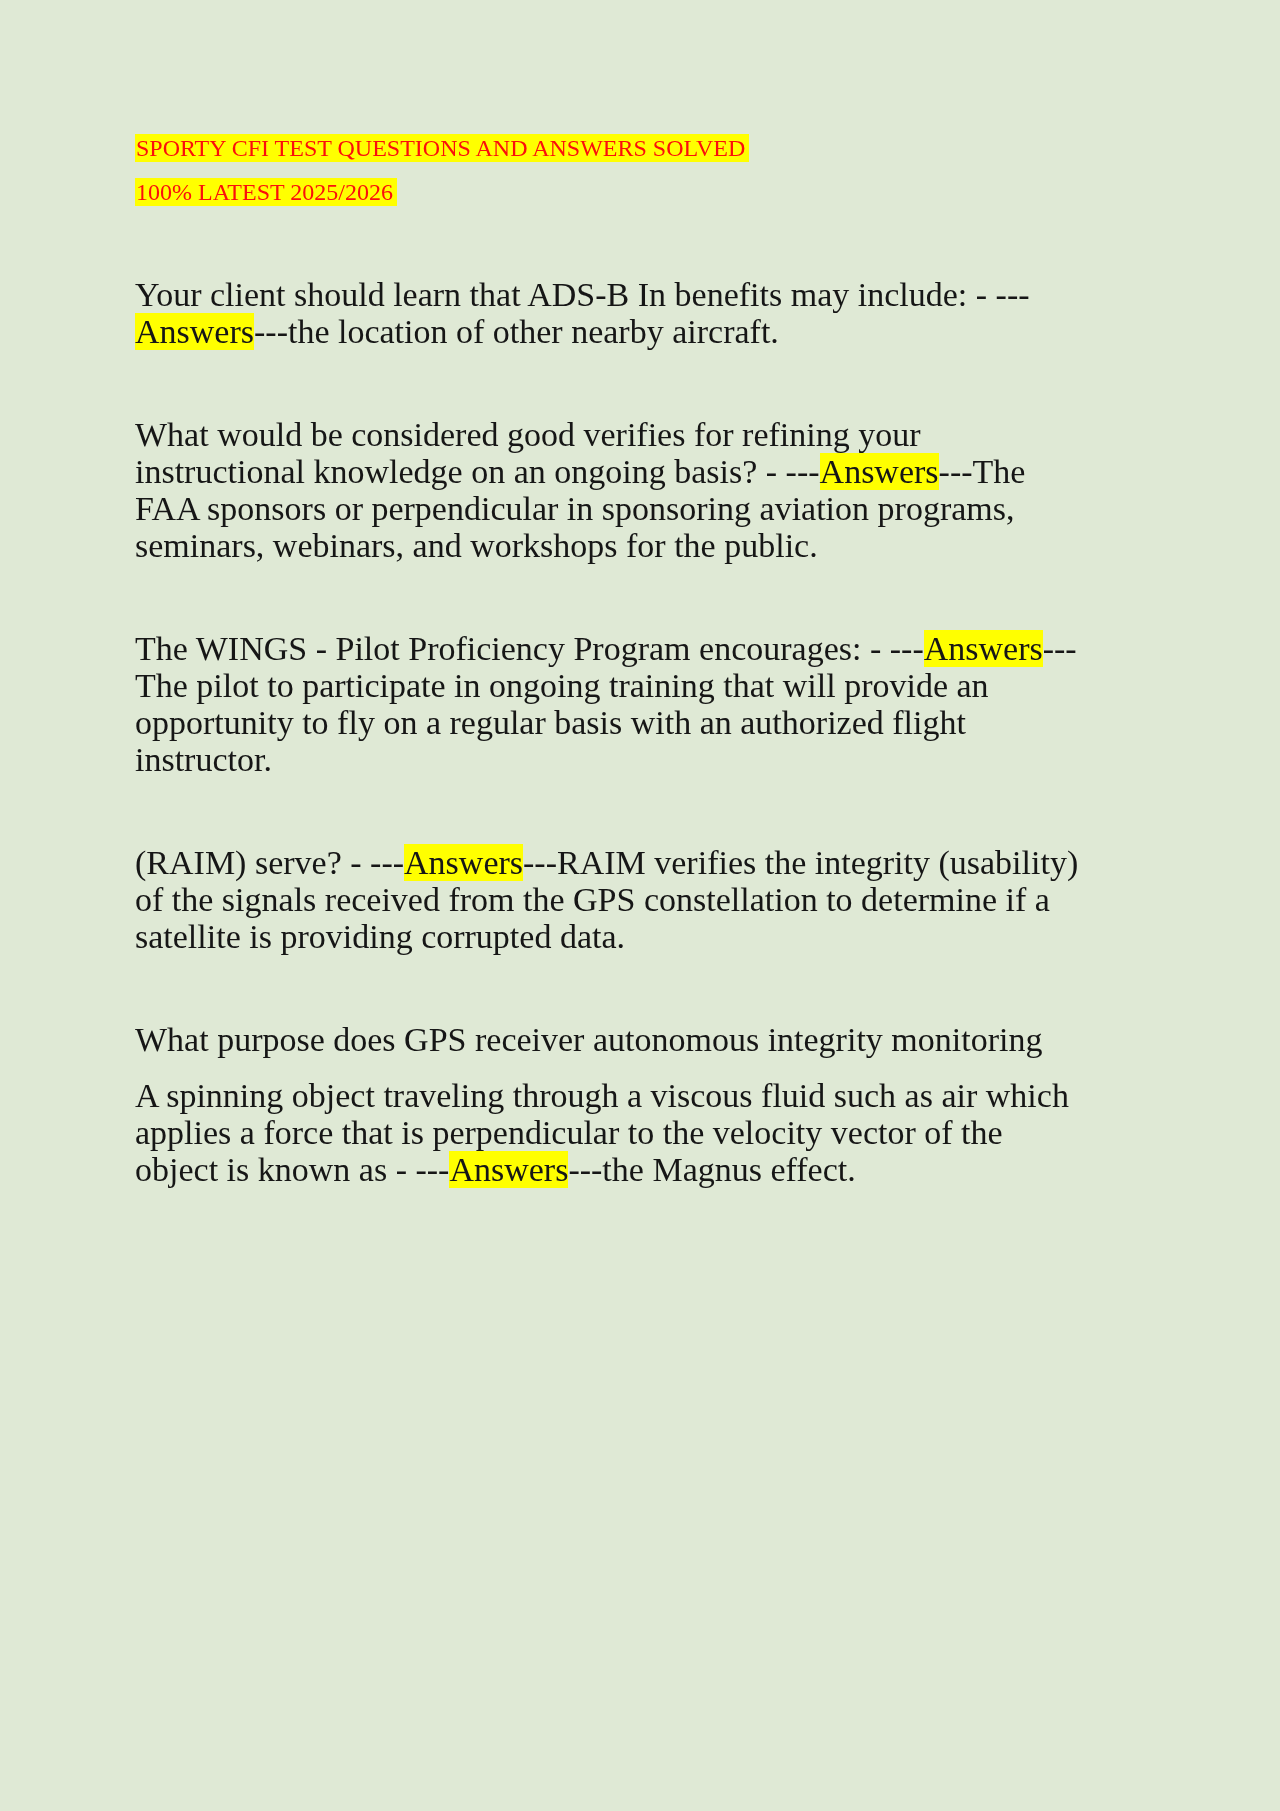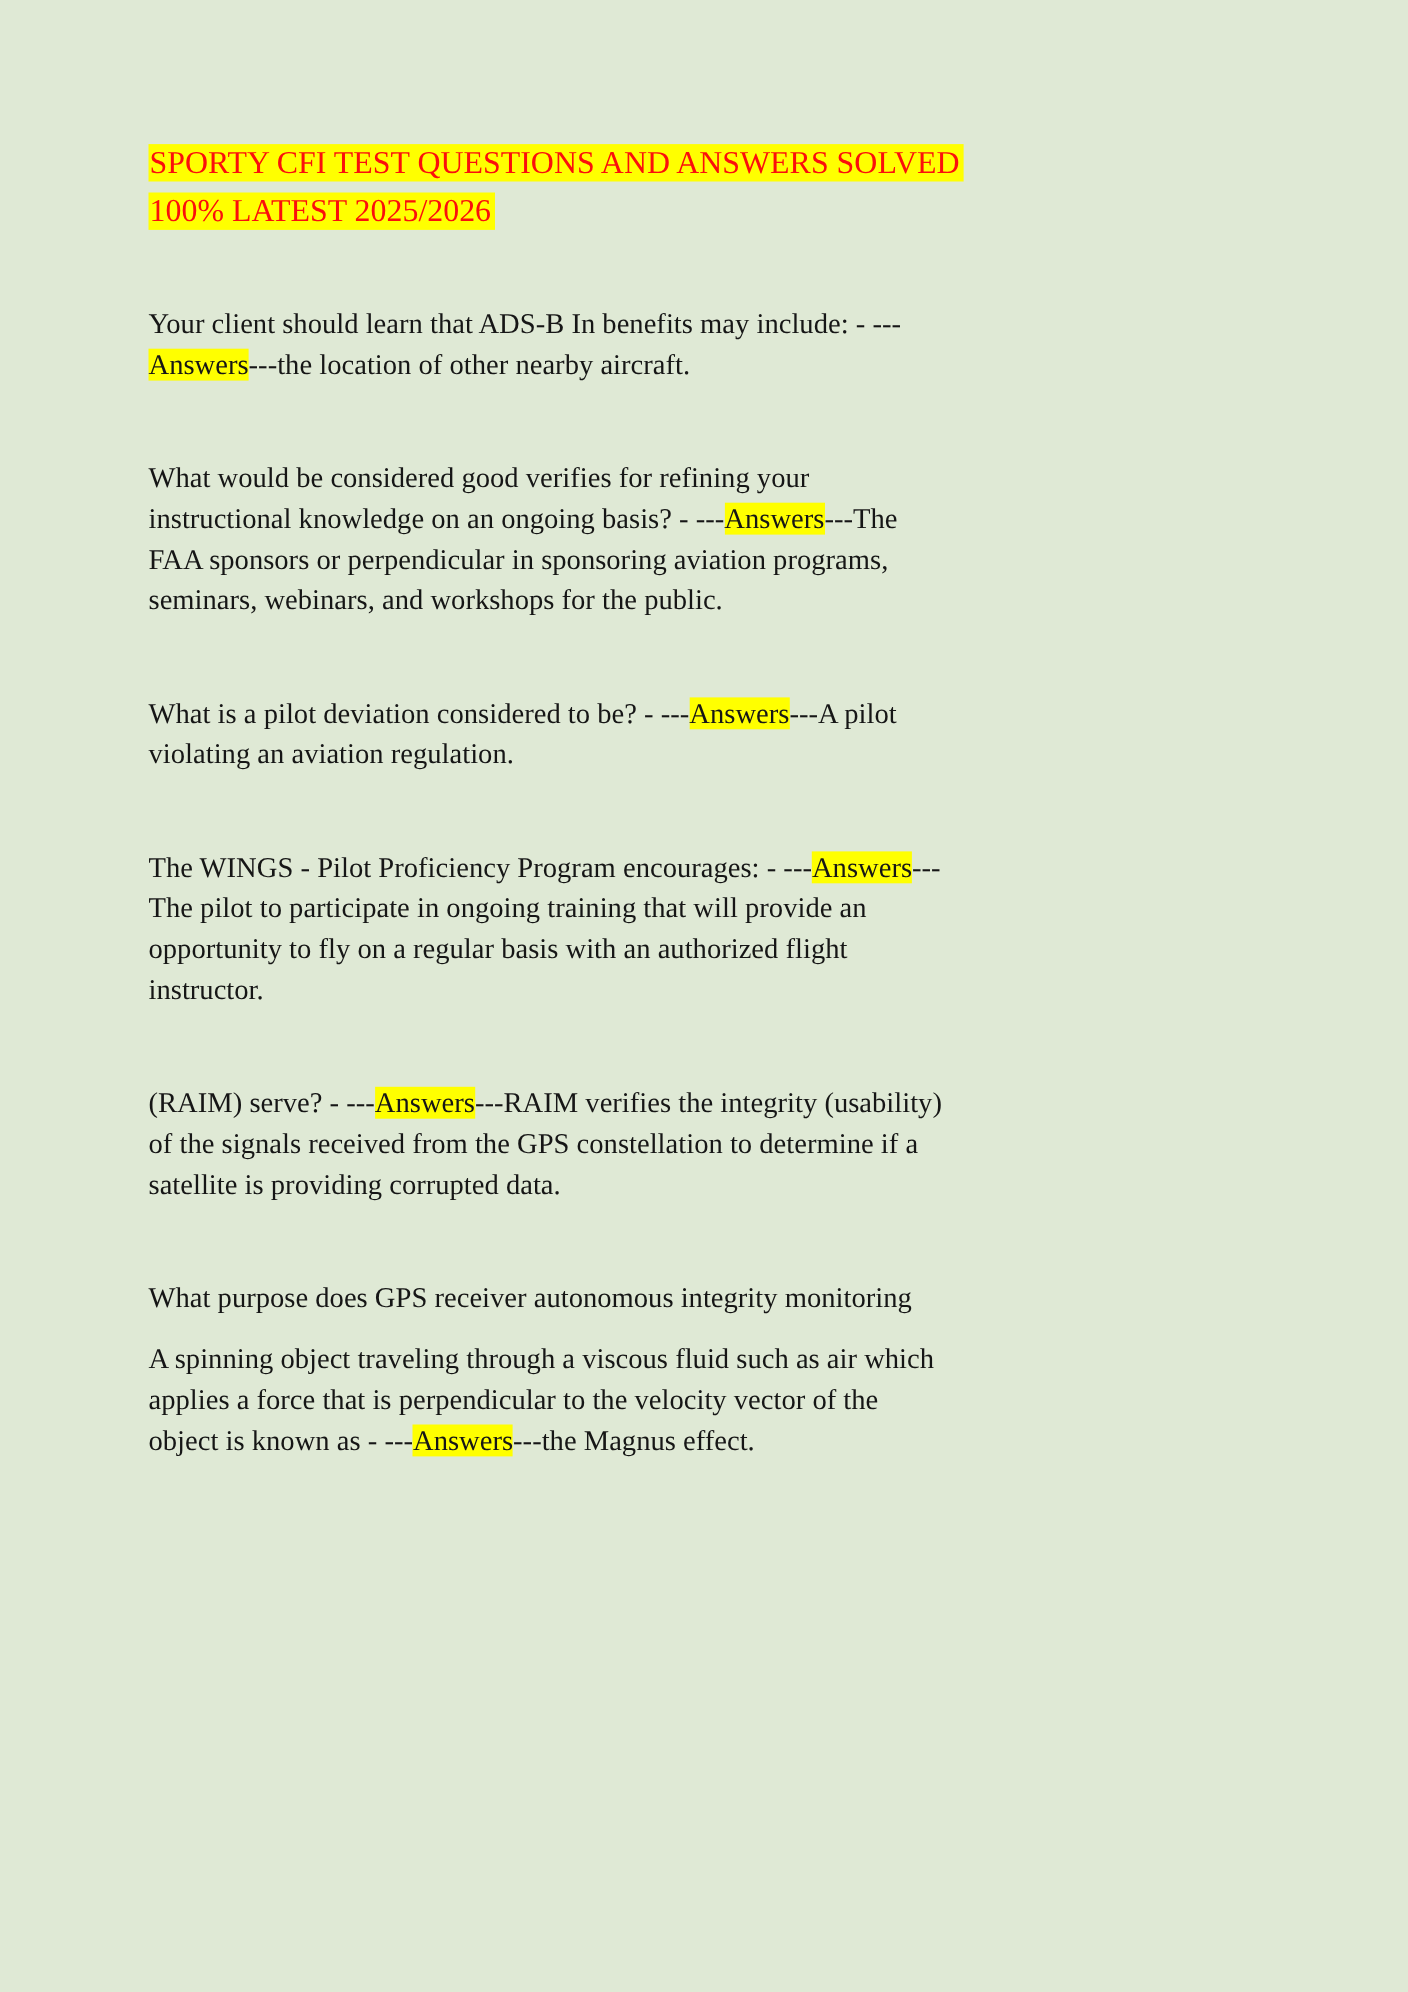--- a/index.html
+++ b/index.html
@@ -14,51 +14,50 @@
     background:var(--bg);
     font-family:"Liberation Serif","DejaVu Serif",serif;
     color:var(--text-color);
   }
   .page{
     width:1280px;
     min-height:1811px;
     padding:126px 0 0 135px;
   }
   .doc-title{
-    font-size:29px;
+    font-size:24px;
     font-weight:400;
     line-height:44px;
     color:var(--title-color);
     margin:0 0 62px 0;
     width:980px;
   }
   .doc-title .hl{
     background:var(--hl);
     padding:1px 4px 1px 1px;
   }
   .body-para{
-    font-size:26px;
+    font-size:34px;
     line-height:37px;
     margin:0 0 66px 0;
     width:985px;
   }
   .body-para.small-gap{
     margin-bottom:19px;
   }
   .hl-answer{
     background:var(--hl);
   }
 </style>
 </head>
 <body>
 
 <div class="page">
   <h1 class="doc-title"><span class="hl">SPORTY CFI TEST QUESTIONS AND ANSWERS SOLVED</span><br><span class="hl">100% LATEST 2025/2026</span></h1>
   <div id="paragraphs">
       <p class="body-para"><span>Your client should learn that ADS-B In benefits may include: - ---</span><br><span class="hl-answer">Answers</span><span>---the location of other nearby aircraft.</span></p>
       <p class="body-para"><span>What would be considered good verifies for refining your</span><br><span>instructional knowledge on an ongoing basis? - ---</span><span class="hl-answer">Answers</span><span>---The</span><br><span>FAA sponsors or perpendicular in sponsoring aviation programs,</span><br><span>seminars, webinars, and workshops for the public.</span></p>
-      <p class="body-para"><span>What is a pilot deviation considered to be? - ---</span><span class="hl-answer">Answers</span><span>---A pilot</span><br><span>violating an aviation regulation.</span></p>
       <p class="body-para"><span>The WINGS - Pilot Proficiency Program encourages: - ---</span><span class="hl-answer">Answers</span><span>---</span><br><span>The pilot to participate in ongoing training that will provide an</span><br><span>opportunity to fly on a regular basis with an authorized flight</span><br><span>instructor.</span></p>
       <p class="body-para"><span>(RAIM) serve? - ---</span><span class="hl-answer">Answers</span><span>---RAIM verifies the integrity (usability)</span><br><span>of the signals received from the GPS constellation to determine if a</span><br><span>satellite is providing corrupted data.</span></p>
       <p class="body-para small-gap"><span>What purpose does GPS receiver autonomous integrity monitoring</span></p>
       <p class="body-para"><span>A spinning object traveling through a viscous fluid such as air which</span><br><span>applies a force that is perpendicular to the velocity vector of the</span><br><span>object is known as - ---</span><span class="hl-answer">Answers</span><span>---the Magnus effect.</span></p>
     </div>
 </div>
 
 </body></html>

